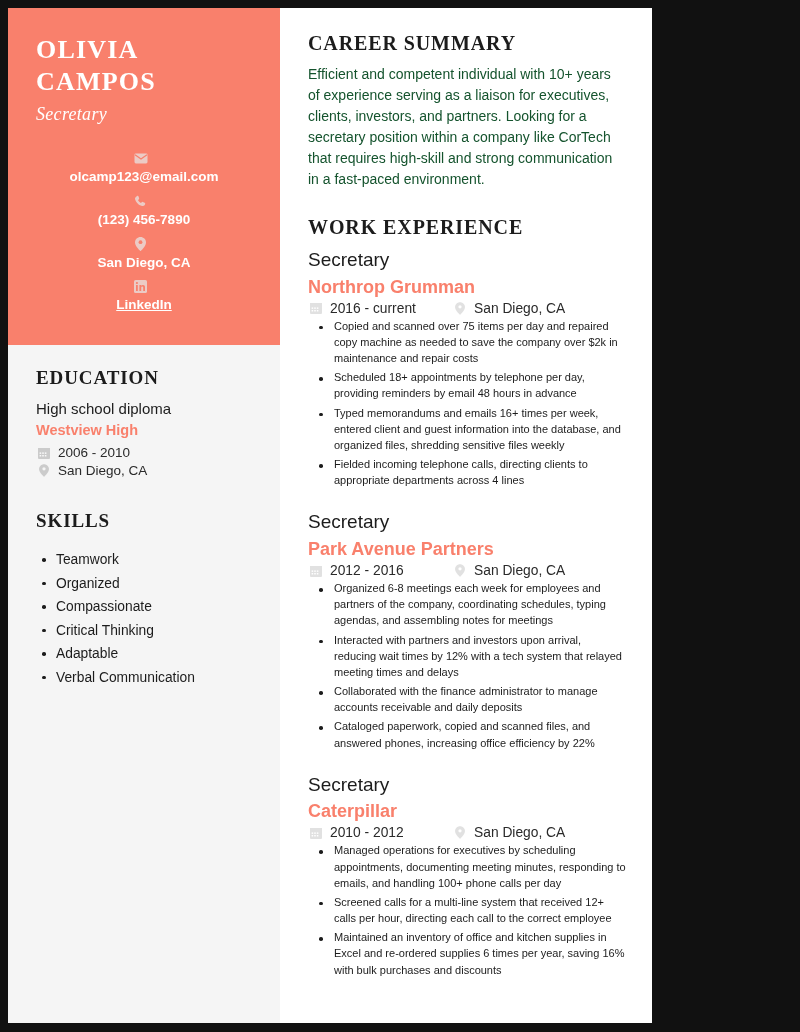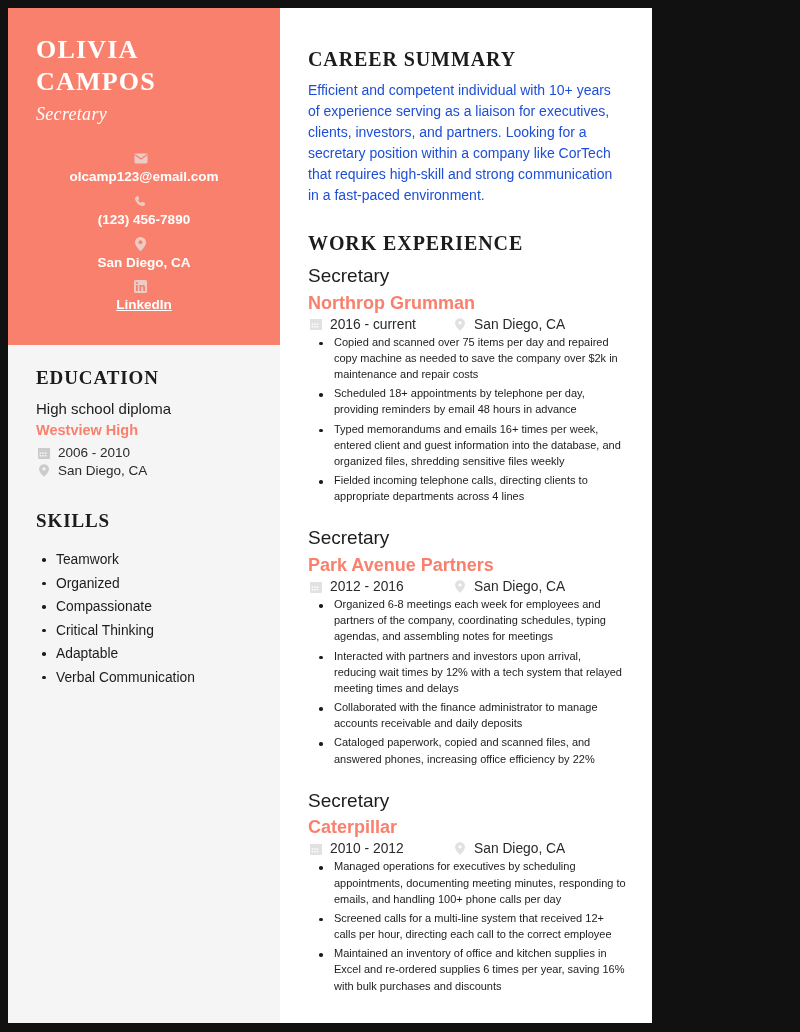--- a/index.html
+++ b/index.html
@@ -145,36 +145,36 @@
     width: 3.5px;
     height: 3.5px;
     border-radius: 50%;
     background: #1c1c1c;
   }
 
   
   .main {
     flex: 1;
     background: #ffffff;
-    padding: 40px 26px 0 28px;
+    padding: 24px 26px 0 28px;
   }
 
   .main-heading {
     font-family: "Liberation Serif", serif;
     font-weight: bold;
     font-size: 20px;
     letter-spacing: 0.9px;
     color: #1c1c1c;
     margin-bottom: 9px;
   }
 
   .summary {
     font-size: 14px;
     line-height: 1.50;
-    color: #1d4ed8;
+    color: #14532d;
   }
 
   .work-section { margin-top: 26px; }
 
   .job { margin-bottom: 4px; }
   .job + .job { margin-top: 22px; }
 
   .job-role {
     font-size: 19px;
     color: #1c1c1c;

